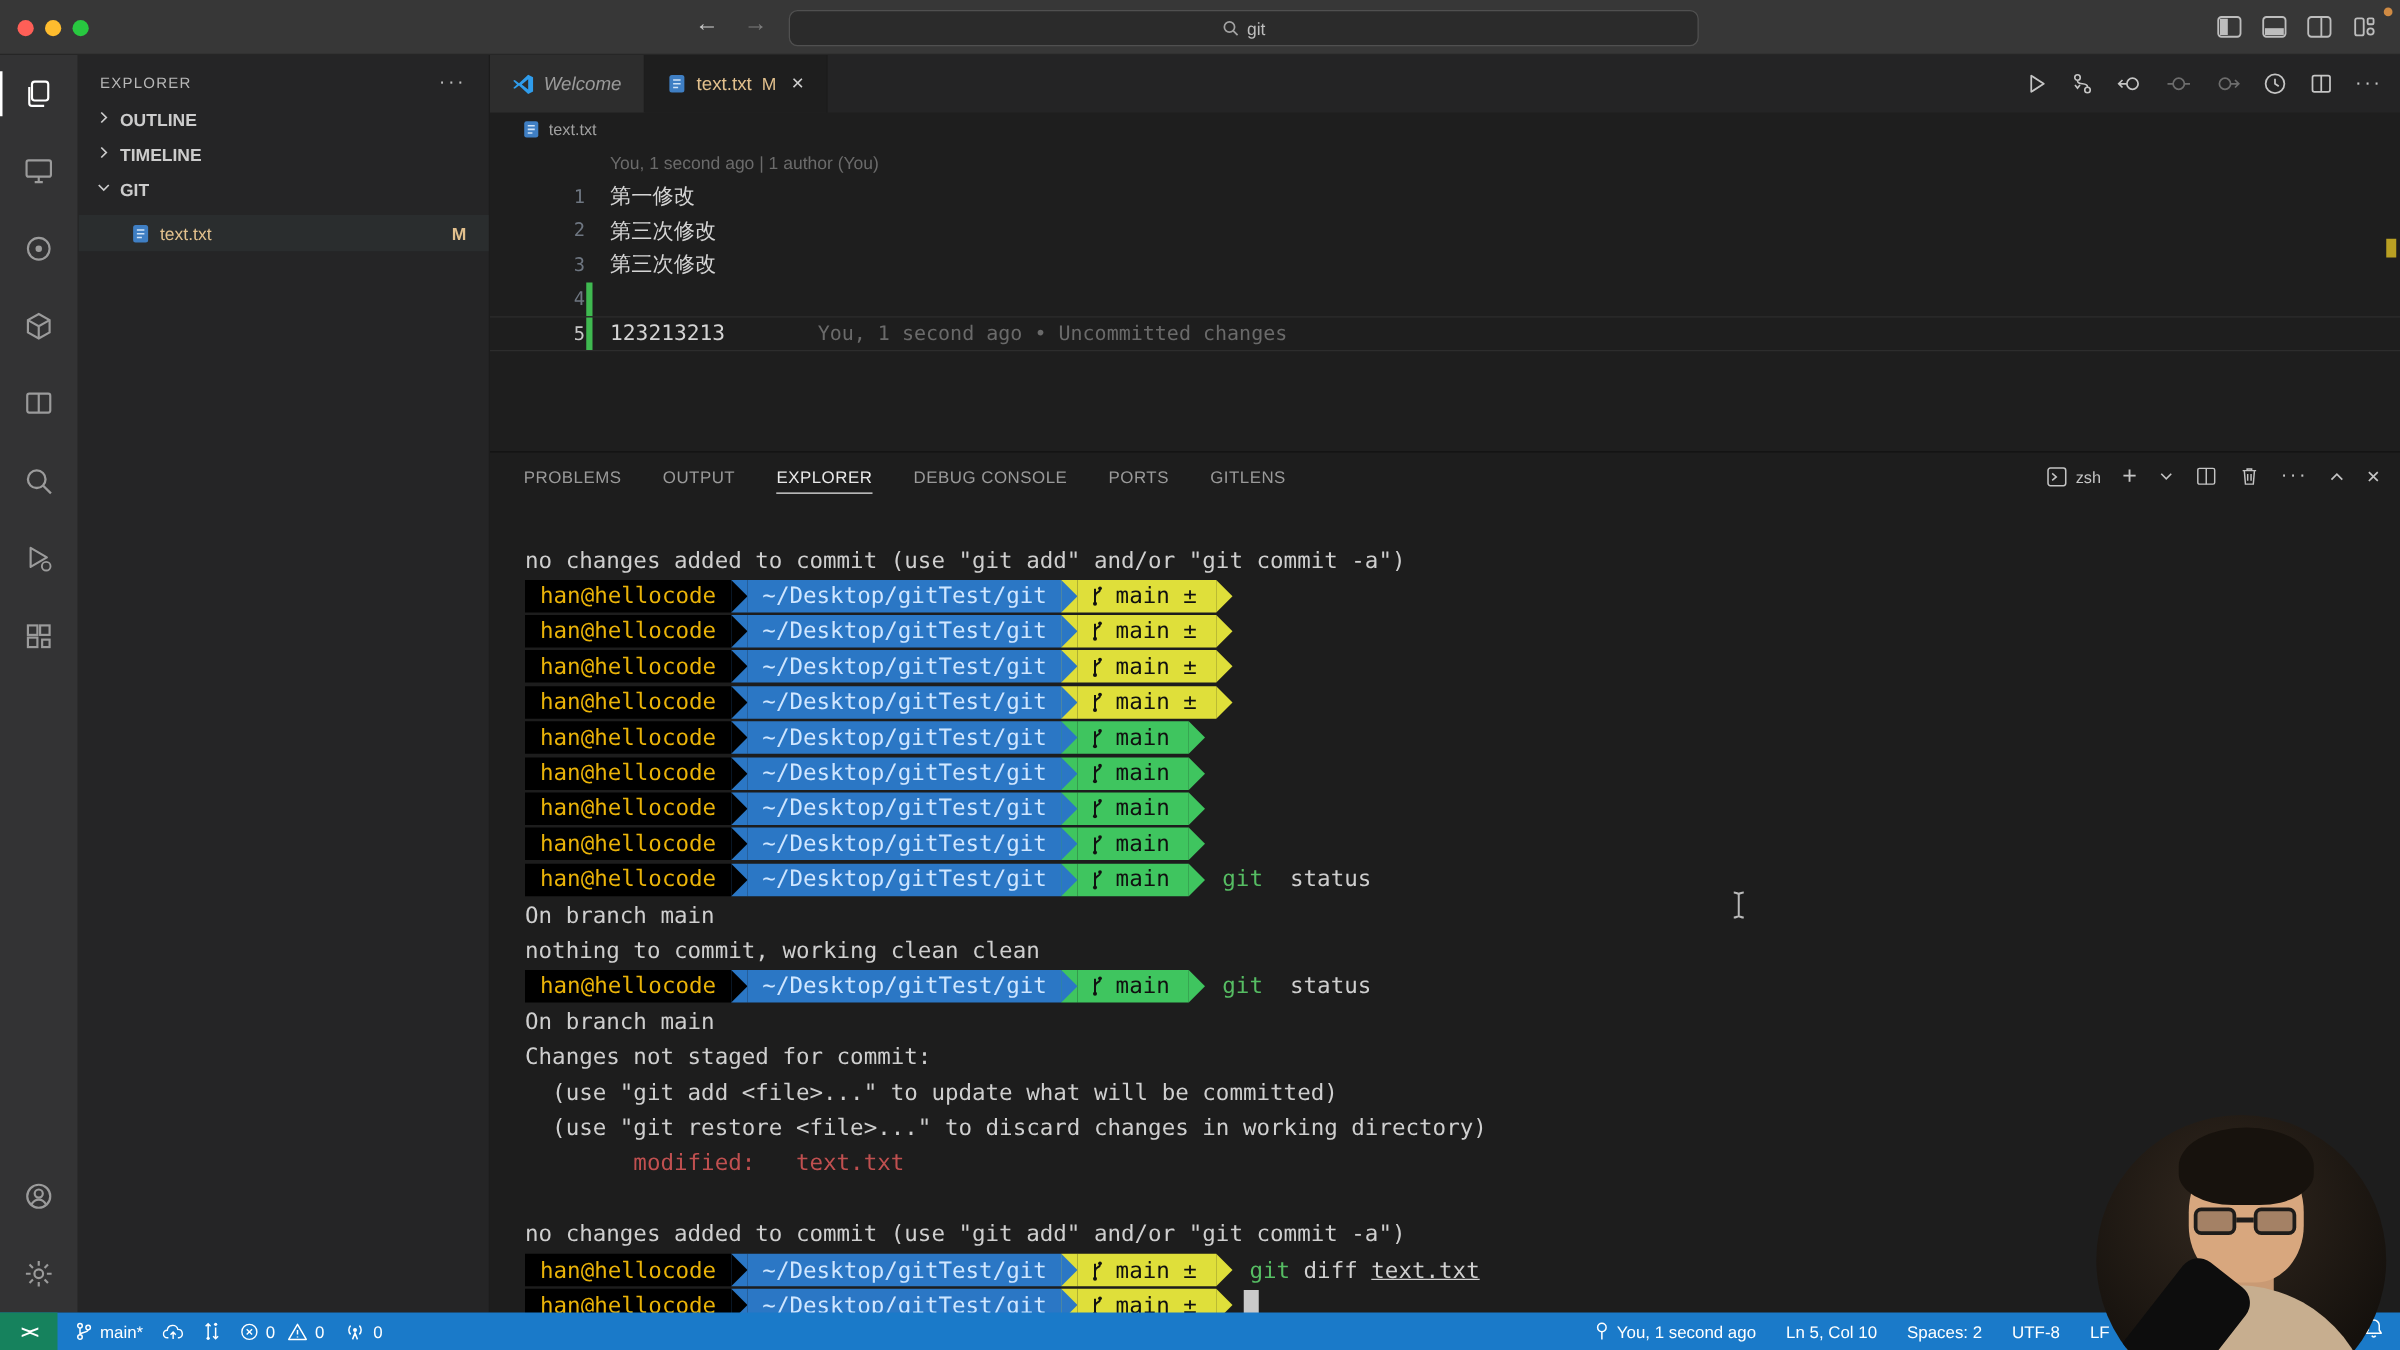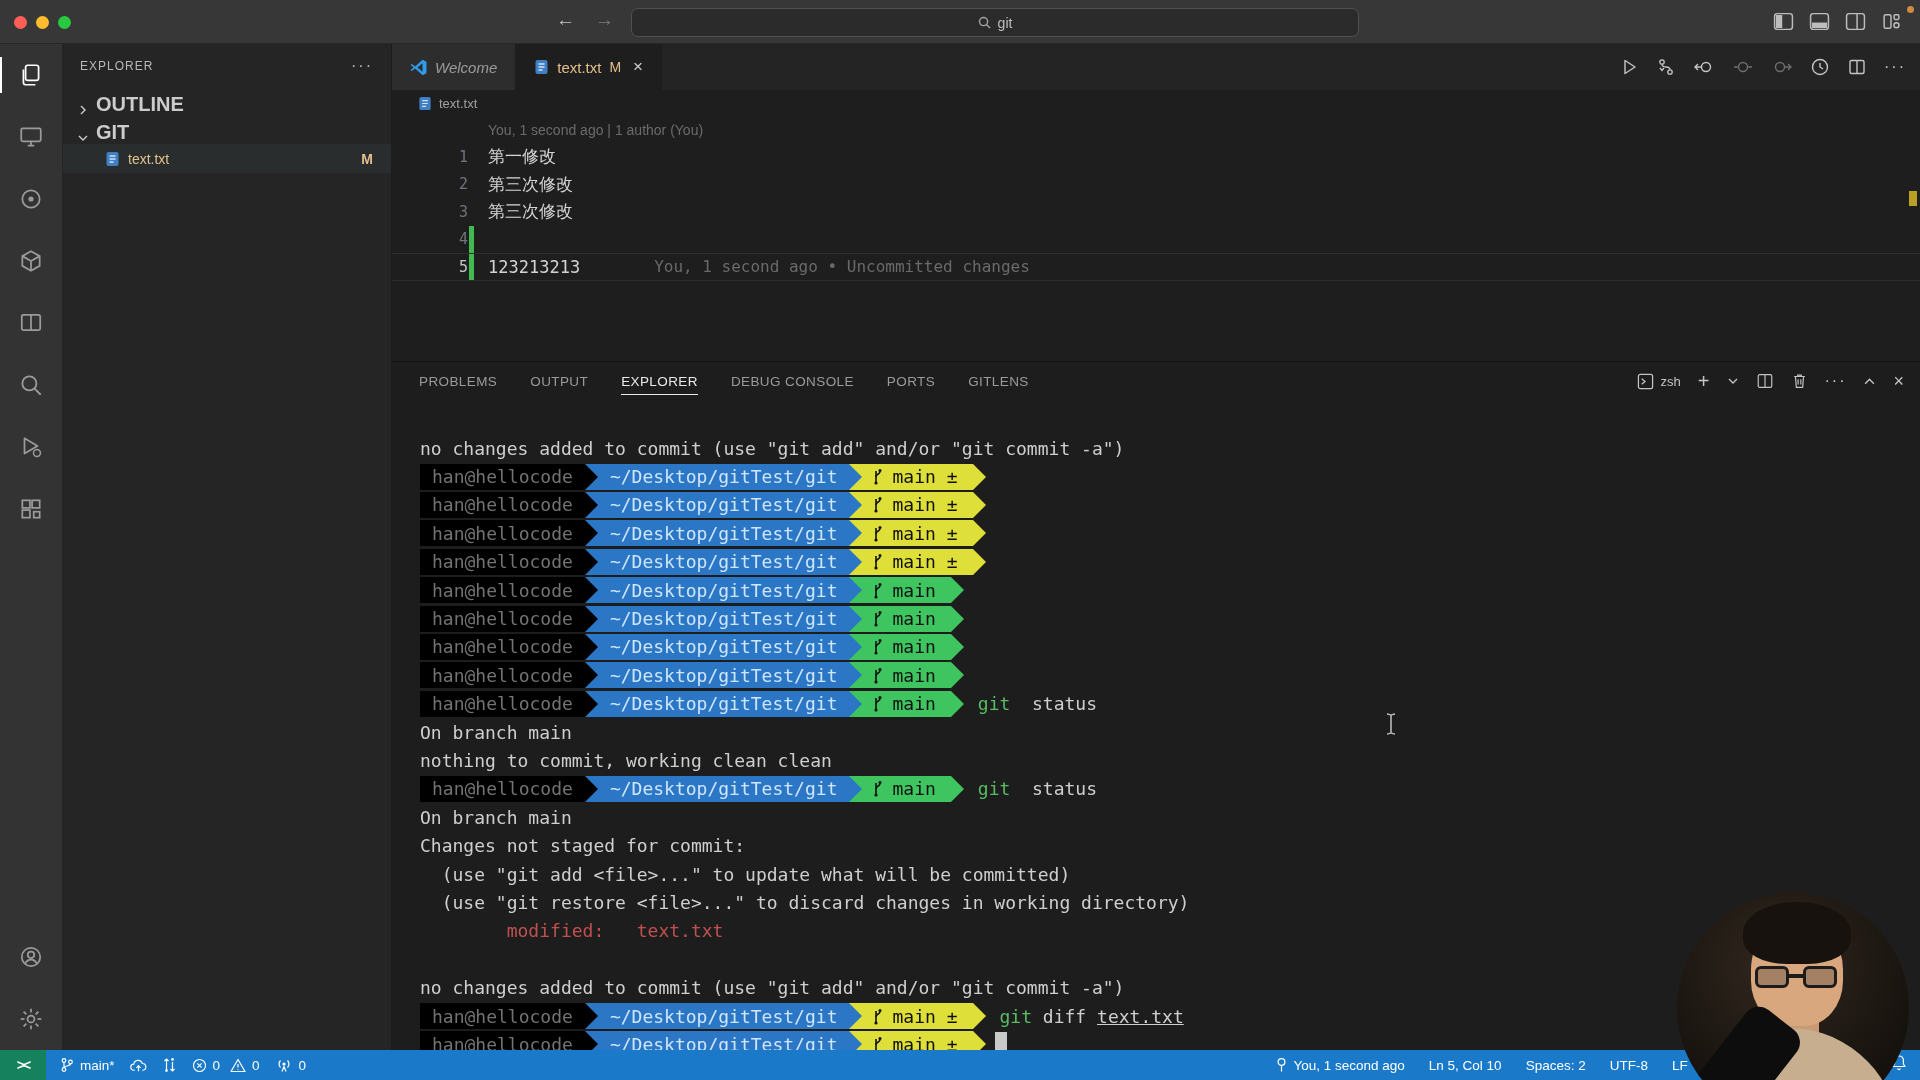--- a/index.html
+++ b/index.html
@@ -24,22 +24,22 @@
   .ab-item { height:62px; display:flex; align-items:center; justify-content:center; position:relative; color:#9b9b9b; }
   .ab-item.active { color:#ffffff; }
   .ab-item.active::before { content:""; position:absolute; left:0; top:13px; bottom:13px; width:2px; background:#fff; }
   .ab-bottom { position:absolute; bottom:0; left:0; right:0; }
 
   
   .sidebar { position:absolute; left:63px; top:44px; bottom:30px; width:329px; background:#252526;
              border-right:1px solid #1c1c1c; z-index:4; }
   .sb-header { height:44px; display:flex; align-items:center; justify-content:space-between;
                padding:0 18px 0 17px; color:#b8b8b8; font-size:12px; letter-spacing:1px; }
-  .sb-row { height:28px; display:flex; align-items:flex-end; gap:7px; padding-left:14px;
-            color:#cccccc; font-size:20px; font-weight:700; }
+  .sb-row { height:28px; display:flex; align-items:flex-start; gap:7px; padding-left:14px;
+            color:#cccccc; font-size:14px; font-weight:700; }
   .sb-file { height:29px; display:flex; align-items:center; gap:8px; padding-left:42px;
              background:#2a2d2e; color:#e2c08d; font-size:14px; position:relative; }
   .sb-badge { position:absolute; right:18px; color:#e2c08d; font-weight:600; font-size:14px; }
 
   
   .editor-region { position:absolute; left:392px; top:44px; right:0; height:317px; background:#1e1e1e; }
   .tabbar { height:46px; background:#242425; display:flex; align-items:stretch; position:relative; }
   .tab { display:flex; align-items:center; gap:8px; padding:0 18px; font-size:15px; border-right:1px solid #1d1d1d; }
   .tab-welcome { background:#2d2d2d; color:#9b9b9b; font-style:italic; }
   .tab-active { background:#1e1e1e; color:#e2c08d; }
@@ -68,21 +68,21 @@
            display:flex; align-items:center; position:relative; }
   .p-tab.active { color:#e9e9e9; }
   .p-tab.active::after { content:""; position:absolute; bottom:5px; left:0; right:0; height:1.5px; background:#e9e9e9; }
   .panel-controls { margin-left:auto; display:flex; align-items:center; gap:17px; color:#c4c4c4; }
   .term-chip { display:flex; align-items:center; gap:7px; color:#c4c4c4; font-size:13px; }
   .term { padding:34px 0 0 28px; }
   .t-row { height:28.4px; display:flex; align-items:center; white-space:pre;
            font-family:"DejaVu Sans Mono", monospace; font-size:18px; }
   .t-out { color:#cfcfcf; }
   .seg { height:26px; display:flex; align-items:center; }
-  .seg-user { background:#000000; color:#737373; padding:0 12px; }
+  .seg-user { background:#000000; color:#eab308; padding:0 12px; }
   .pl-arrow { width:13px; height:26px; }
   .pl-arrow i { display:block; width:0; height:0; border-top:13px solid transparent;
                 border-bottom:13px solid transparent; border-left:13px solid #000; }
   .seg-branch { color:#101010; display:flex; align-items:center; gap:8px; padding:0 15px 0 10px; }
   .t-cmd { margin-left:14px; color:#cfcfcf; }
   .t-cursor { width:12px; height:24px; background:#c9c9c9; margin-left:9px; }
 
   
   .statusbar { position:absolute; left:0; right:0; bottom:0; height:30px; background:#1a7ac9;
                display:flex; align-items:center; color:#fff; font-size:13.5px; z-index:10; }
@@ -231,20 +231,26 @@
 <div class="sidebar">
   <div class="sb-header">
     <span>EXPLORER</span>
     <span style="color:#bdbdbd; font-size:16px; letter-spacing:2px;">···</span>
   </div>
   <div class="sb-row">
     <svg width="12" height="12" viewBox="0 0 12 12">
         <path d="M4 2 L8 6 L4 10" fill="none" stroke="#cccccc" stroke-width="1.4"></path>
       </svg>
     <span>OUTLINE</span>
+  </div>
+  <div class="sb-row">
+    <svg width="12" height="12" viewBox="0 0 12 12">
+        <path d="M4 2 L8 6 L4 10" fill="none" stroke="#cccccc" stroke-width="1.4"></path>
+      </svg>
+    <span>TIMELINE</span>
   </div>
   <div class="sb-row">
     <svg width="12" height="12" viewBox="0 0 12 12">
         <path d="M2 4 L6 8 L10 4" fill="none" stroke="#cccccc" stroke-width="1.4"></path>
       </svg>
     <span>GIT</span>
   </div>
   <div class="sb-file">
     <svg width="15" height="16" viewBox="0 0 14 16">
         <rect x="1" y="1" width="12" height="14" rx="2" fill="#3f7fc4"></rect>

